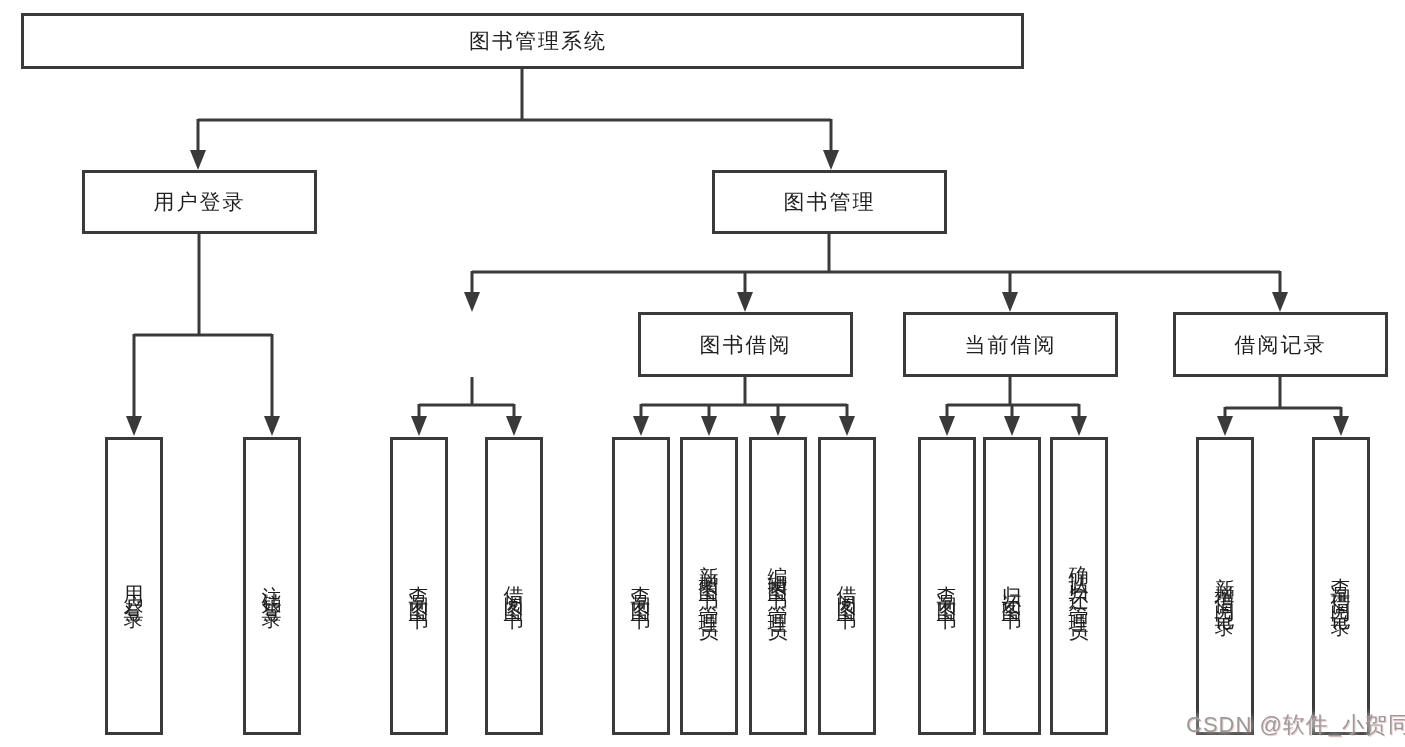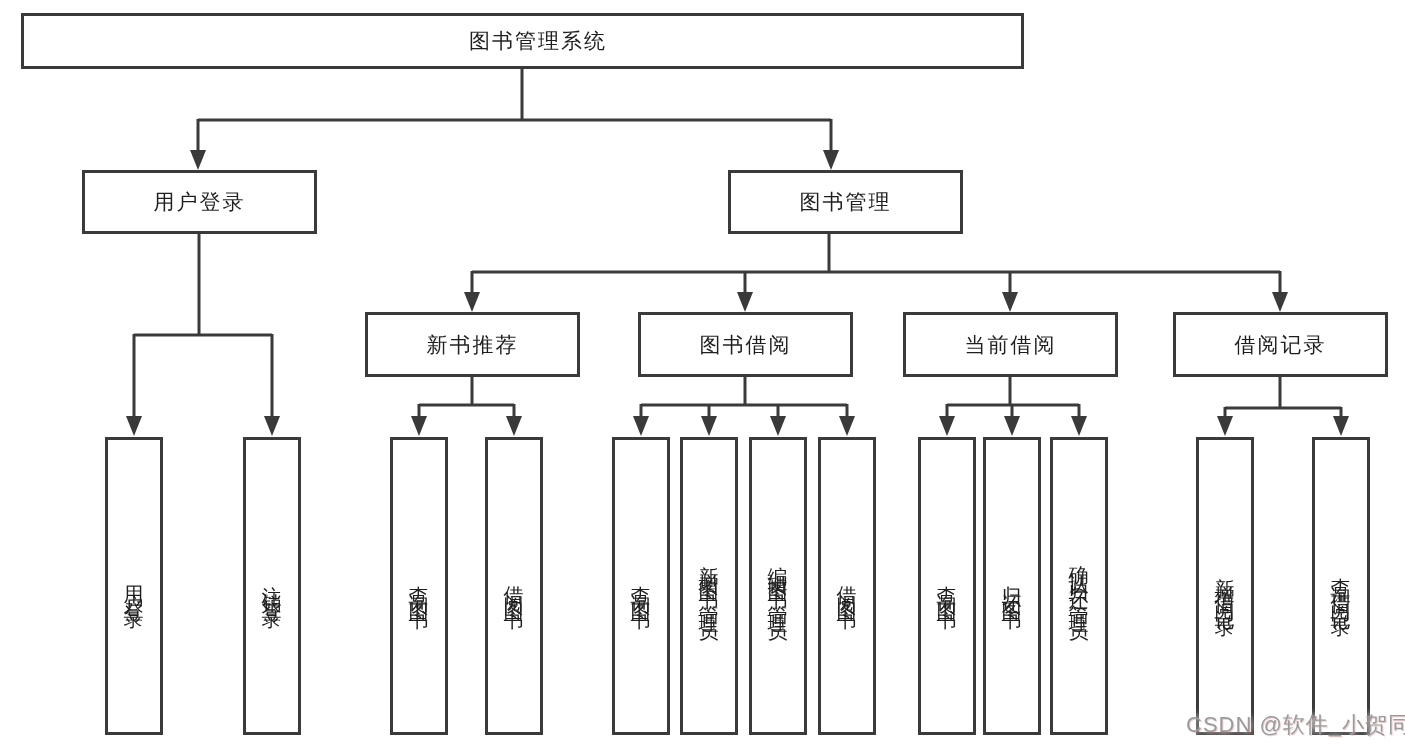--- a/index.html
+++ b/index.html
@@ -98,27 +98,24 @@
     </g>
   </svg>
 
   <div class="node root-node" style="left:21px;top:13px;width:1003px;height:56px;padding-left:31px;">
     <span>图书管理系统</span>
   </div>
 
   <div class="node h-node" style="left:82px;top:170px;width:235px;height:64px;">
     <span>用户登录</span>
   </div>
-  <div class="node h-node" style="left:728px;top:170px;width:235px;height:64px;">
+  <div class="node h-node" style="left:712px;top:170px;width:235px;height:64px;">
     <span>图书管理</span>
   </div>
 
-  <div class="node h-node" style="left:365px;top:312px;width:215px;height:65px;">
-    <span>新书推荐</span>
-  </div>
   <div class="node h-node" style="left:638px;top:312px;width:215px;height:65px;font-family:Liberation Serif, serif;">
     <span>图书借阅</span>
   </div>
   <div class="node h-node" style="left:903px;top:312px;width:215px;height:65px;text-align:right;">
     <span>当前借阅</span>
   </div>
   <div class="node h-node" style="left:1173px;top:312px;width:215px;height:65px;">
     <span>借阅记录</span>
   </div>
 

